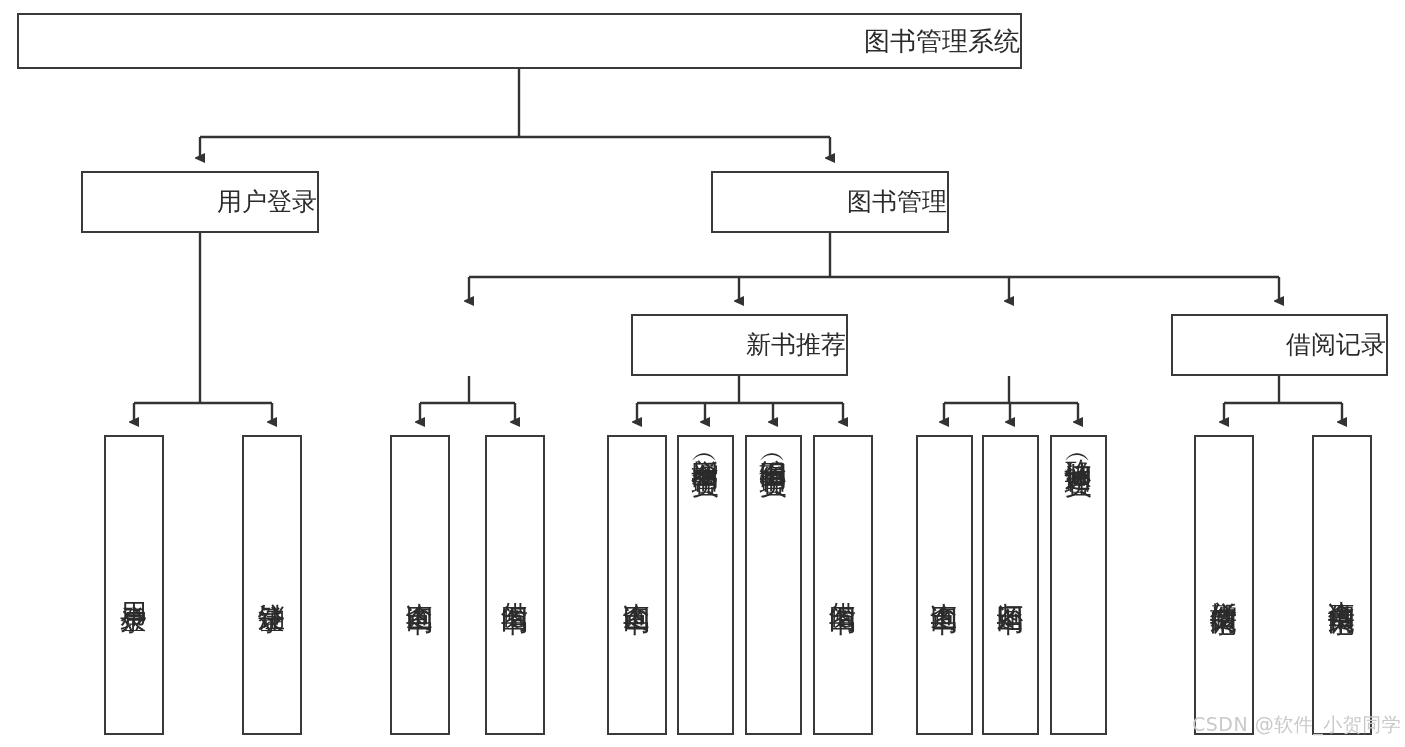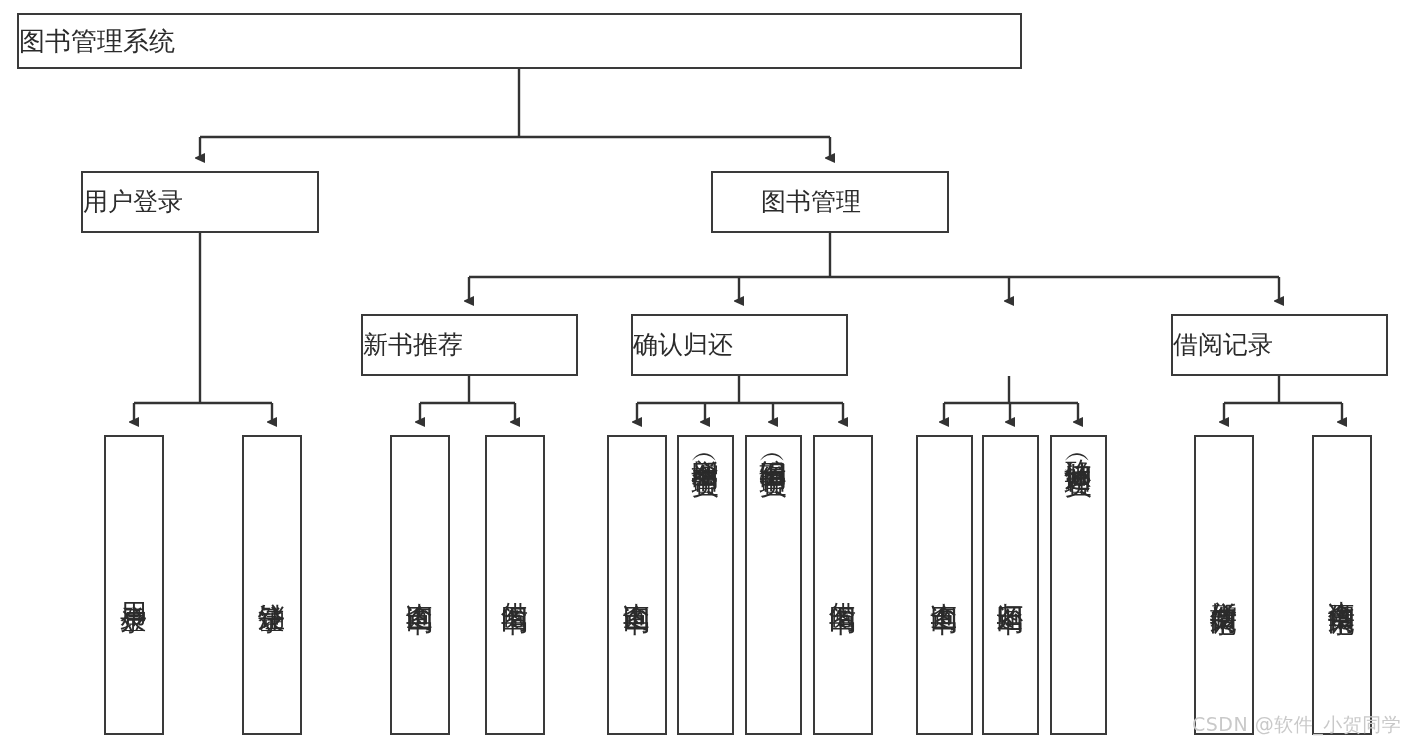--- a/index.html
+++ b/index.html
@@ -25,21 +25,21 @@
     height: 747px;
     pointer-events: none;
   }
   .node {
     position: absolute;
     box-sizing: border-box;
     background: #ffffff;
     border: 2px solid #3a3a3a;
     display: flex;
     align-items: center;
-    justify-content: flex-start;
+    justify-content: flex-end;
     z-index: 2;
   }
   .node .label {
     color: #2b2b2b;
     line-height: 1.18;
     text-align: center;
     white-space: nowrap;
   }
   
   .node.horiz .label {
@@ -147,25 +147,22 @@
     <span class="label">图书管理系统</span>
   </div>
 
   <div class="node horiz" style="left:81px; top:171px; width:238px; height:62px;">
     <span class="label">用户登录</span>
   </div>
   <div class="node horiz" style="left:711px; top:171px; width:238px; height:62px;padding-left:48px;">
     <span class="label">图书管理</span>
   </div>
 
-  <div class="node horiz" style="left:361px; top:314px; width:217px; height:62px;">
+  <div class="node horiz" style="left:631px; top:314px; width:217px; height:62px;">
     <span class="label">新书推荐</span>
-  </div>
-  <div class="node horiz" style="left:631px; top:314px; width:217px; height:62px;">
-    <span class="label">确认归还</span>
   </div>
   <div class="node horiz" style="left:1171px; top:314px; width:217px; height:62px;">
     <span class="label">借阅记录</span>
   </div>
 
   <div class="node vert mid" style="left:104px; top:435px; width:60px; height:300px;">
     <span class="label">用户登录</span>
   </div>
   <div class="node vert mid" style="left:242px; top:435px; width:60px; height:300px;">
     <span class="label">注销登录</span>

